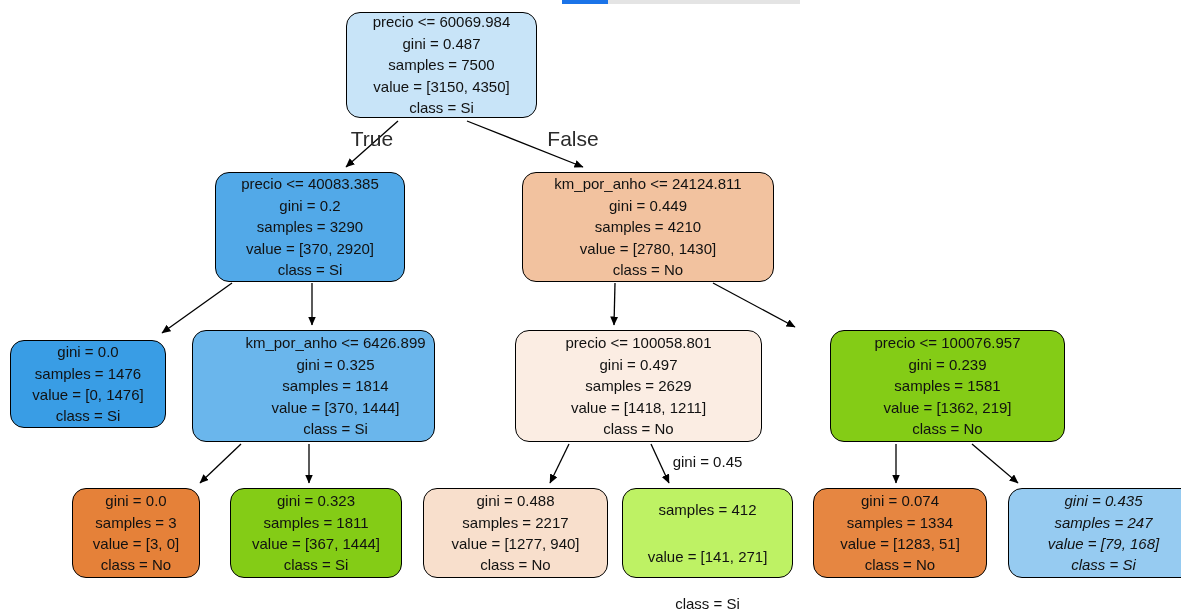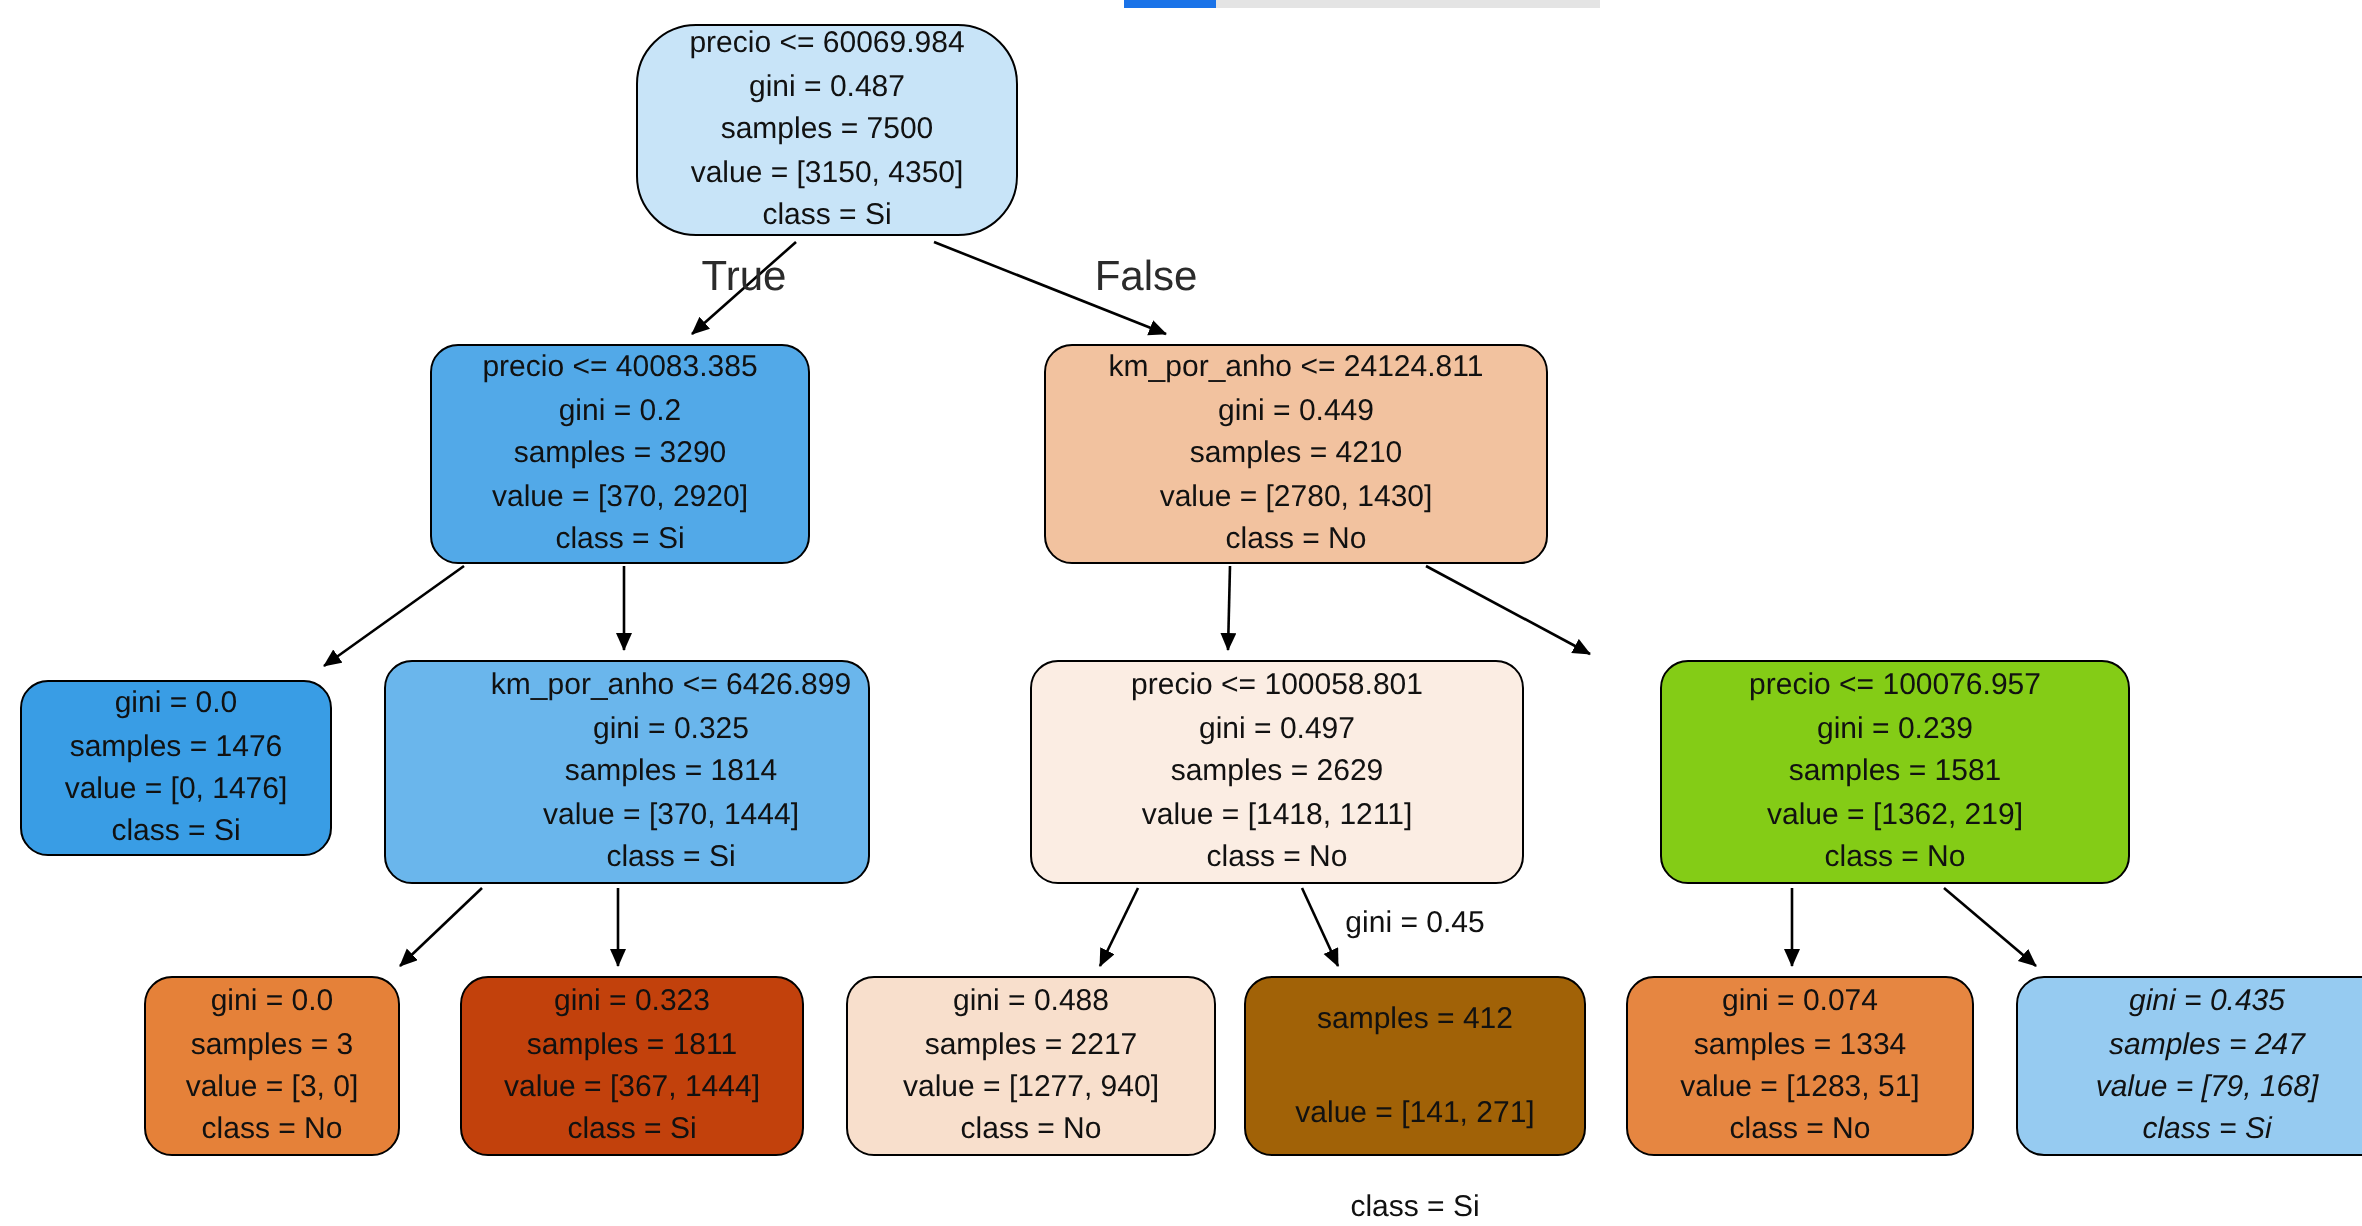--- a/index.html
+++ b/index.html
@@ -82,21 +82,21 @@
       <line x1="569" y1="444" x2="550" y2="483" marker-end="url(#arrow)"></line>
       <line x1="651" y1="444" x2="669" y2="483" marker-end="url(#arrow)"></line>
       <line x1="896" y1="444" x2="896" y2="483" marker-end="url(#arrow)"></line>
       <line x1="972" y1="444" x2="1018" y2="483" marker-end="url(#arrow)"></line>
     </g>
   </svg>
 
   <div class="edge-label" style="left:348px; top:127px;">True</div>
   <div class="edge-label" style="left:549px; top:127px;">False</div>
 
-  <div class="tree-node" style="left: 318px; top: 12px; width: 191px; height: 106px; background-color: rgb(200, 228, 248); border-radius: 30px;">
+  <div class="tree-node" style="left: 346px; top: 12px; width: 191px; height: 106px; background-color: rgb(200, 228, 248);">
     <div>precio &lt;= 60069.984</div>
     <div>gini = 0.487</div>
     <div>samples = 7500</div>
     <div>value = [3150, 4350]</div>
     <div>class = Si</div>
   </div>
 
   <div class="tree-node" style="left: 215px; top: 172px; width: 190px; height: 110px; background-color: rgb(82, 169, 232);">
     <div>precio &lt;= 40083.385</div>
     <div>gini = 0.2</div>
@@ -144,35 +144,35 @@
     <div>class = No</div>
   </div>
 
   <div class="tree-node" style="left: 72px; top: 488px; width: 128px; height: 90px; background-color: rgb(229, 129, 57);">
     <div>gini = 0.0</div>
     <div>samples = 3</div>
     <div>value = [3, 0]</div>
     <div>class = No</div>
   </div>
 
-  <div class="tree-node" style="left: 230px; top: 488px; width: 172px; height: 90px; background-color: #c2410c;">
+  <div class="tree-node" style="left: 230px; top: 488px; width: 172px; height: 90px; background-color: #84cc16;">
     <div>gini = 0.323</div>
     <div>samples = 1811</div>
     <div>value = [367, 1444]</div>
     <div>class = Si</div>
   </div>
 
   <div class="tree-node" style="left: 423px; top: 488px; width: 185px; height: 90px; background-color: rgb(248, 223, 204);">
     <div>gini = 0.488</div>
     <div>samples = 2217</div>
     <div>value = [1277, 940]</div>
     <div>class = No</div>
   </div>
 
-  <div class="tree-node" style="left: 622px; top: 488px; width: 171px; height: 90px; background-color: #a16207; gap: 26px;">
+  <div class="tree-node" style="left: 622px; top: 488px; width: 171px; height: 90px; background-color: #bef264; gap: 26px;">
     <div>gini = 0.45</div>
     <div>samples = 412</div>
     <div>value = [141, 271]</div>
     <div>class = Si</div>
   </div>
 
   <div class="tree-node" style="left: 813px; top: 488px; width: 174px; height: 90px; background-color: rgb(230, 134, 65);">
     <div>gini = 0.074</div>
     <div>samples = 1334</div>
     <div>value = [1283, 51]</div>

